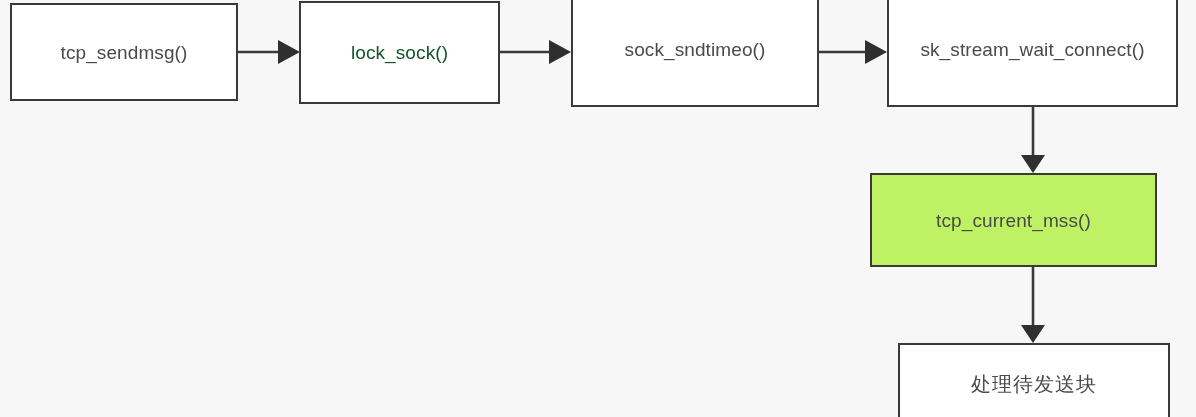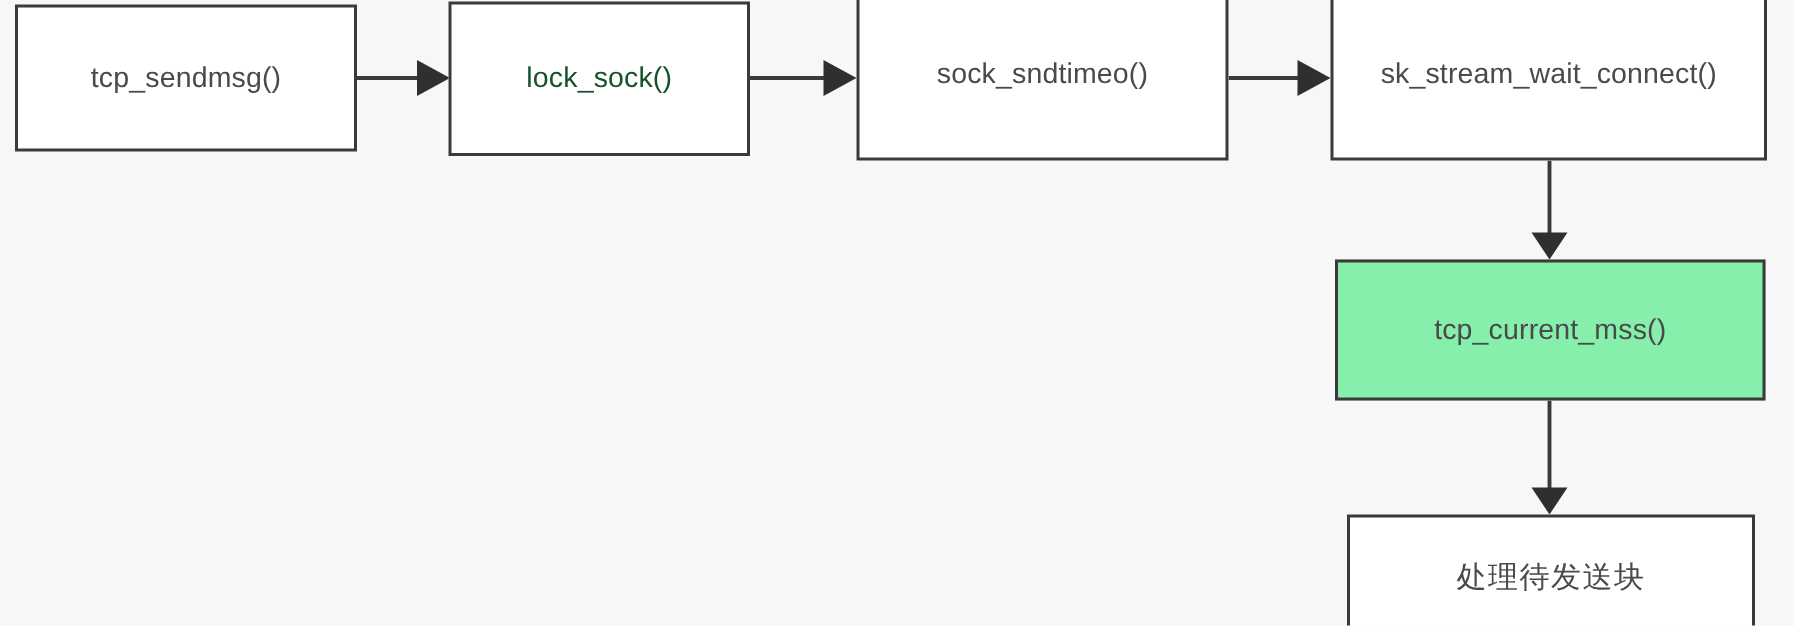--- a/index.html
+++ b/index.html
@@ -92,20 +92,20 @@
       </div>
       <div class="node" style="left: 299px; top: 1px; width: 201px; height: 103px; background: rgb(255, 255, 255); border-color: rgb(58, 58, 58); color: #14532d;">
         <span class="node-label">lock_sock()</span>
       </div>
       <div class="node" style="left: 571px; top: -8px; width: 248px; height: 115px; background: rgb(255, 255, 255); border-color: rgb(58, 58, 58); color: rgb(74, 74, 74);">
         <span class="node-label">sock_sndtimeo()</span>
       </div>
       <div class="node" style="left: 887px; top: -8px; width: 291px; height: 115px; background: rgb(255, 255, 255); border-color: rgb(58, 58, 58); color: rgb(74, 74, 74);">
         <span class="node-label">sk_stream_wait_connect()</span>
       </div>
-      <div class="node" style="left: 890px; top: 173px; width: 287px; height: 94px; background: #86efac; border-color: rgb(58, 58, 58); color: rgb(74, 74, 74);">
+      <div class="node" style="left: 870px; top: 173px; width: 287px; height: 94px; background: #bef264; border-color: rgb(58, 58, 58); color: rgb(74, 74, 74);">
         <span class="node-label">tcp_current_mss()</span>
       </div>
       <div class="node cjk" style="left: 898px; top: 343px; width: 272px; height: 82px; background: rgb(255, 255, 255); border-color: rgb(58, 58, 58); color: rgb(74, 74, 74);">
         <span class="node-label">处理待发送块</span>
       </div>
     </div>
 </div>
 
 </body></html>

